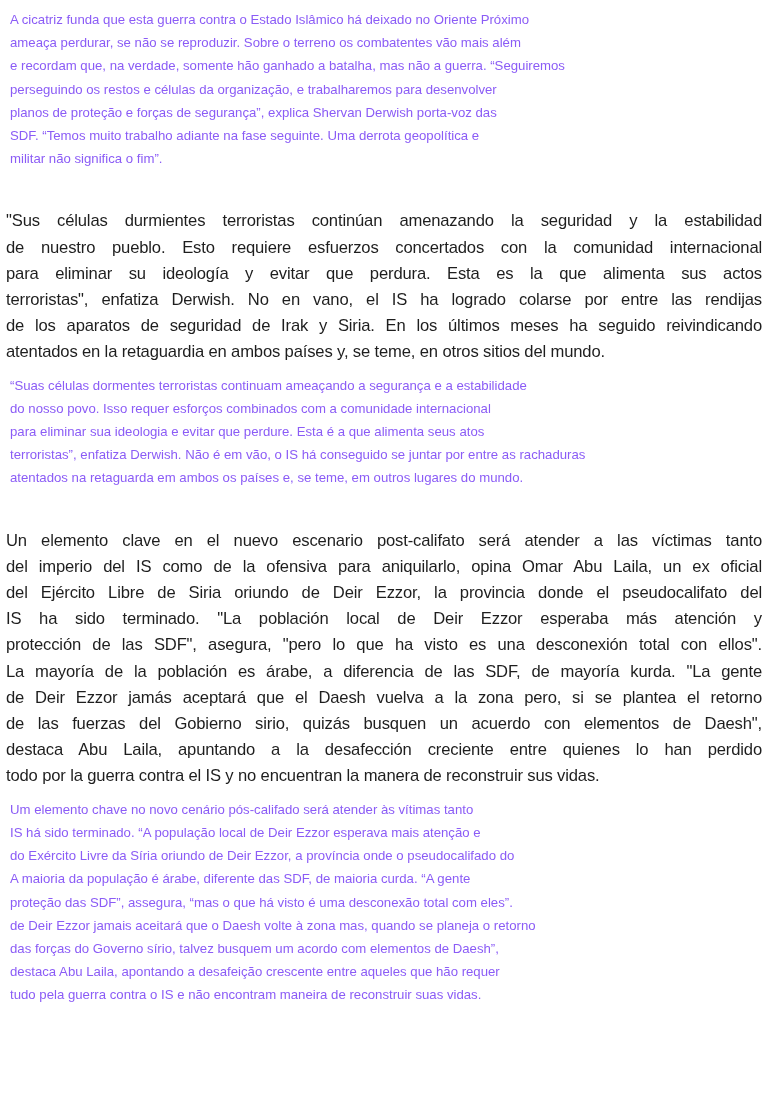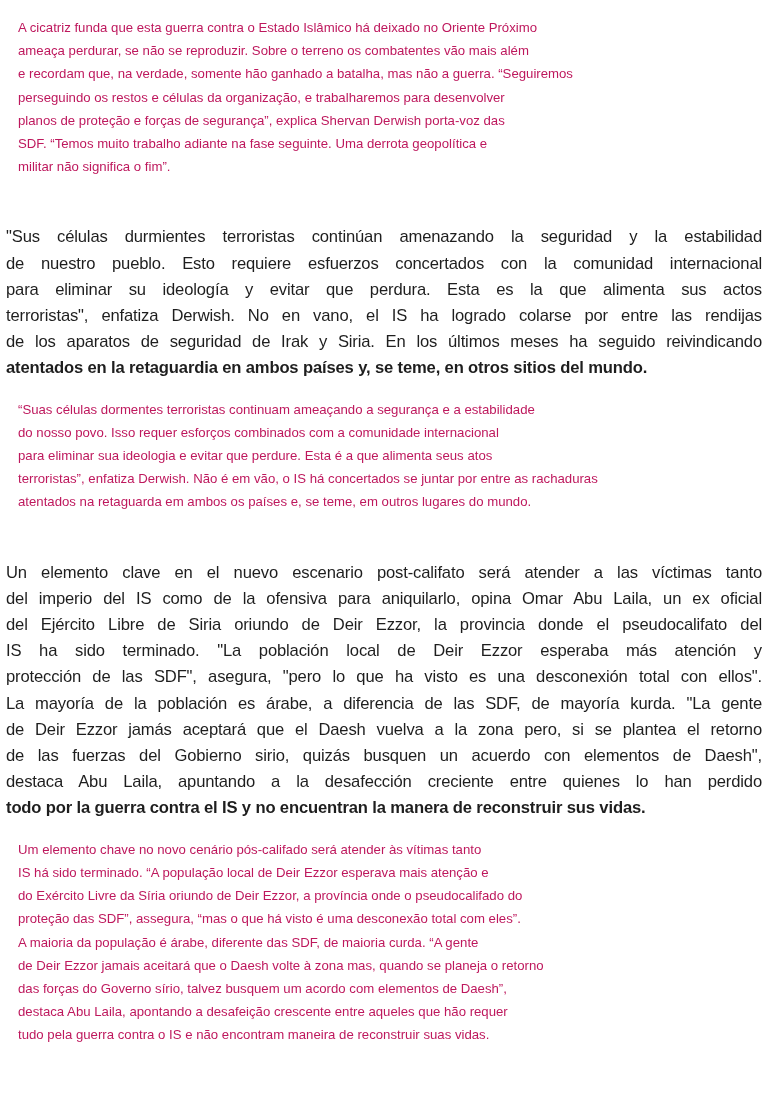--- a/index.html
+++ b/index.html
@@ -2,36 +2,36 @@
 <html><head>
   <meta charset="utf-8">
   <style>
     html, body { margin: 0; padding: 0; background: #ffffff; }
     body { width: 768px; height: 1111px; overflow: hidden; position: relative; }
     .doc { position: absolute; left: 6px; top: 4px; width: 756px; }
     .pt {
       font-family: "Liberation Sans", sans-serif;
       font-size: 13.2px;
       line-height: 23.2px;
-      color: #be185d;
-      margin: 12px;
+      color: #8b5cf6;
+      margin: 4px;
     }
     .pt .ln { display: block; white-space: nowrap; }
     .es {
       font-family: "Liberation Sans", sans-serif;
       font-size: 16.6px;
       line-height: 26.2px;
       color: #1e1e1e;
       margin: 0;
       text-align: justify;
       text-align-last: left;
       letter-spacing: -0.15px;
     }
     .es .ln { display: block; text-align: justify; text-align-last: justify; }
-    .es .ln.last { text-align-last: left; font-weight: bold; }
+    .es .ln.last { text-align-last: left; }
     .gap-lg { height: 34px; }
     .gap-md { height: 34px; }
     .gap-sm { height: 4px; }
   </style>
 </head>
 <body>
 
 <div class="doc">
 
   <p class="pt">
@@ -54,21 +54,21 @@
     <span class="ln">de los aparatos de seguridad de Irak y Siria. En los últimos meses ha seguido reivindicando</span>
     <span class="ln last">atentados en la retaguardia en ambos países y, se teme, en otros sitios del mundo.</span>
   </p>
 
   <div class="gap-sm"></div>
 
   <p class="pt">
     <span class="ln">“Suas células dormentes terroristas continuam ameaçando a segurança e a estabilidade</span>
     <span class="ln">do nosso povo. Isso requer esforços combinados com a comunidade internacional</span>
     <span class="ln">para eliminar sua ideologia e evitar que perdure. Esta é a que alimenta seus atos</span>
-    <span class="ln">terroristas”, enfatiza Derwish. Não é em vão, o IS há concertados se juntar por entre as rachaduras</span>
+    <span class="ln">terroristas”, enfatiza Derwish. Não é em vão, o IS há conseguido se juntar por entre as rachaduras</span>
     <span class="ln">atentados na retaguarda em ambos os países e, se teme, em outros lugares do mundo.</span>
   </p>
 
   <div class="gap-md"></div>
 
   <p class="es">
     <span class="ln">Un elemento clave en el nuevo escenario post-califato será atender a las víctimas tanto</span>
     <span class="ln">del imperio del IS como de la ofensiva para aniquilarlo, opina Omar Abu Laila, un ex oficial</span>
     <span class="ln">del Ejército Libre de Siria oriundo de Deir Ezzor, la provincia donde el pseudocalifato del</span>
     <span class="ln">IS ha sido terminado. "La población local de Deir Ezzor esperaba más atención y</span>
@@ -79,21 +79,21 @@
     <span class="ln">destaca Abu Laila, apuntando a la desafección creciente entre quienes lo han perdido</span>
     <span class="ln last">todo por la guerra contra el IS y no encuentran la manera de reconstruir sus vidas.</span>
   </p>
 
   <div class="gap-sm"></div>
 
   <p class="pt">
     <span class="ln">Um elemento chave no novo cenário pós-califado será atender às vítimas tanto</span>
     <span class="ln">IS há sido terminado. “A população local de Deir Ezzor esperava mais atenção e</span>
     <span class="ln">do Exército Livre da Síria oriundo de Deir Ezzor, a província onde o pseudocalifado do</span>
+    <span class="ln">A maioria da população é árabe, diferente das SDF, de maioria curda. “A gente</span>
     <span class="ln">proteção das SDF”, assegura, “mas o que há visto é uma desconexão total com eles”.</span>
-    <span class="ln">A maioria da população é árabe, diferente das SDF, de maioria curda. “A gente</span>
     <span class="ln">de Deir Ezzor jamais aceitará que o Daesh volte à zona mas, quando se planeja o retorno</span>
     <span class="ln">das forças do Governo sírio, talvez busquem um acordo com elementos de Daesh”,</span>
     <span class="ln">destaca Abu Laila, apontando a desafeição crescente entre aqueles que hão requer</span>
     <span class="ln">tudo pela guerra contra o IS e não encontram maneira de reconstruir suas vidas.</span>
   </p>
 
 </div>
 
 </body></html>

